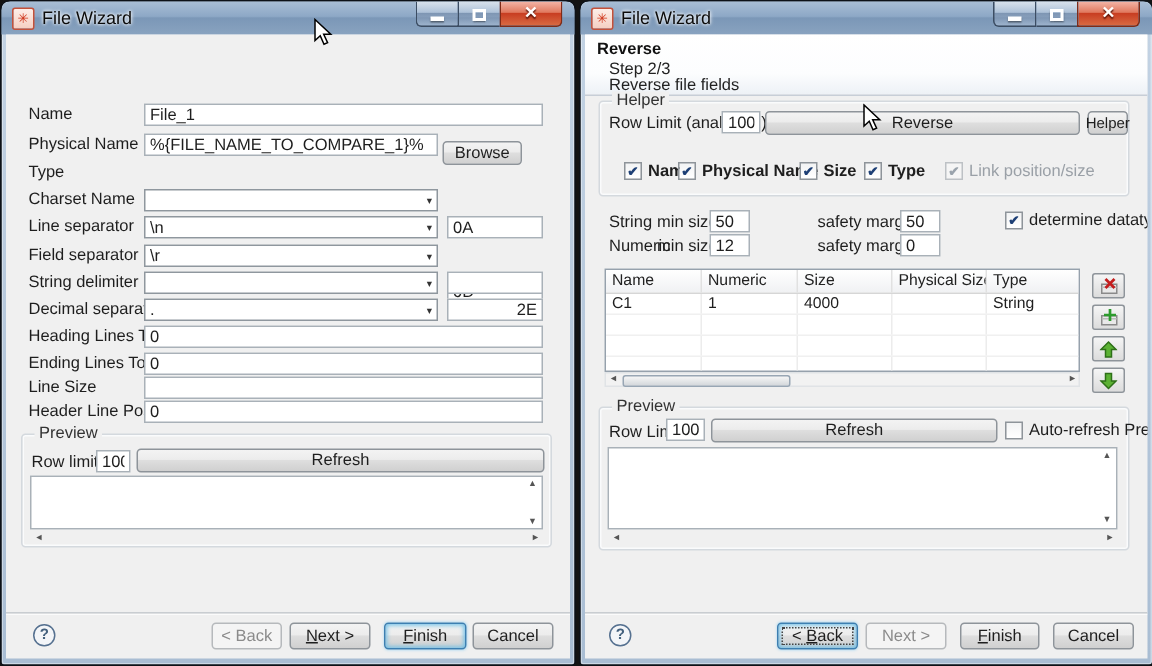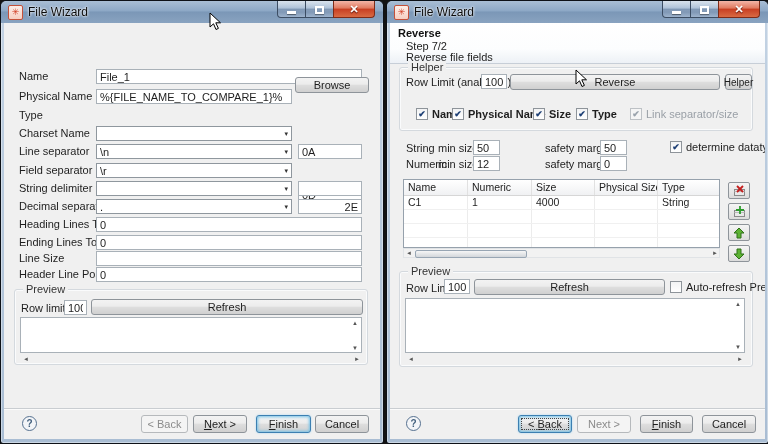--- a/index.html
+++ b/index.html
@@ -81,21 +81,21 @@
         <span class="g-close">✕</span>
       </div>
   </div>
   <div class="client">
 
     <div class="lbl" style="left:15px;top:47px">Name</div>
     <input class="txt" style="left: 92px; top: 46px; width: 266px;" value="File_1">
 
     <div class="lbl" style="left:15px;top:67px">Physical Name</div>
     <input class="txt" style="left: 92px; top: 66px; width: 196px;" value="%{FILE_NAME_TO_COMPARE_1}%">
-    <div class="btn" style="left:291px;top:54px;width:74px;height:16px"><span>Browse</span></div>
+    <div class="btn" style="left:291px;top:71px;width:53px;height:16px"><span>Browse</span></div>
 
     <div class="lbl" style="left:15px;top:86px">Type</div>
 
     <div class="lbl" style="left:15px;top:104px">Charset Name</div>
     <div class="combo" style="left:92px;top:103px;width:196px">
       <span></span>
       <span class="combo-arrow">▾</span>
     </div>
 
     <div class="lbl" style="left:15px;top:122px">Line separator</div>
@@ -174,21 +174,21 @@
     <div class="cap-btn cap-max">
         <span class="g-max"></span>
       </div>
     <div class="cap-btn cap-close">
         <span class="g-close">✕</span>
       </div>
   </div>
   <div class="client">
     <div class="whead">
       <div class="wtitle">Reverse</div>
-      <div class="wstep">Step 7/2</div>
+      <div class="wstep">Step 2/3</div>
       <div class="wsub">Reverse file fields</div>
     </div>
 
     <div class="groupbox" style="left:9px;top:44px;width:354px;height:64px">
       <span class="glegend" style="left:8px;top:-7px">Helper</span>
     </div>
     <div class="lbl" style="left:16px;top:53px">Row Limit (analysing)</div>
     <input class="txt" style="left: 91px; top: 51px; width: 26px;" value="1000">
     <div class="btn" style="left:120px;top:51px;width:210px;height:16px"><span>Reverse</span></div>
     <div class="btn" style="left:335px;top:51px;width:27px;height:16px;font-size:10px"><span>Helper</span></div>
@@ -204,21 +204,21 @@
     <div class="cb" style="left:143px;top:85px">
       <span class="cb-box">✔</span>
         <span class="cb-lbl bold">Size</span>
     </div>
     <div class="cb" style="left:186px;top:85px">
       <span class="cb-box">✔</span>
         <span class="cb-lbl bold">Type</span>
     </div>
     <div class="cb disabled" style="left:240px;top:85px">
       <span class="cb-box">✔</span>
-        <span class="cb-lbl">Link separator/size</span>
+        <span class="cb-lbl">Link position/size</span>
     </div>
 
     <div class="lbl" style="left:16px;top:119px">String</div>
     <div class="lbl" style="left:48px;top:119px">min size</div>
     <input class="txt" style="left: 83px; top: 117px; width: 27px;" value="50">
     <div class="lbl" style="left:155px;top:119px">safety margin</div>
     <input class="txt" style="left: 210px; top: 117px; width: 27px;" value="50">
     <div class="cb" style="left:280px;top:118px">
       <span class="cb-box">✔</span>
         <span class="cb-lbl">determine datatype</span>

